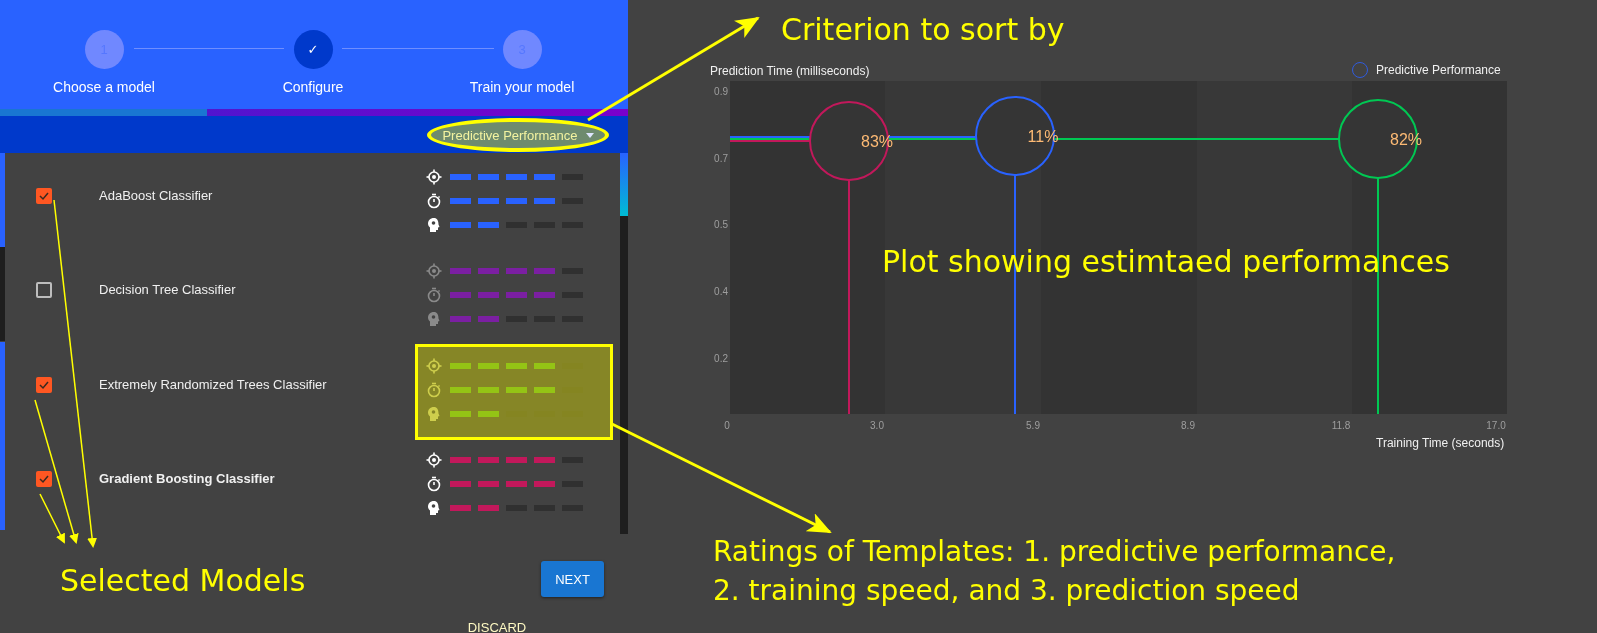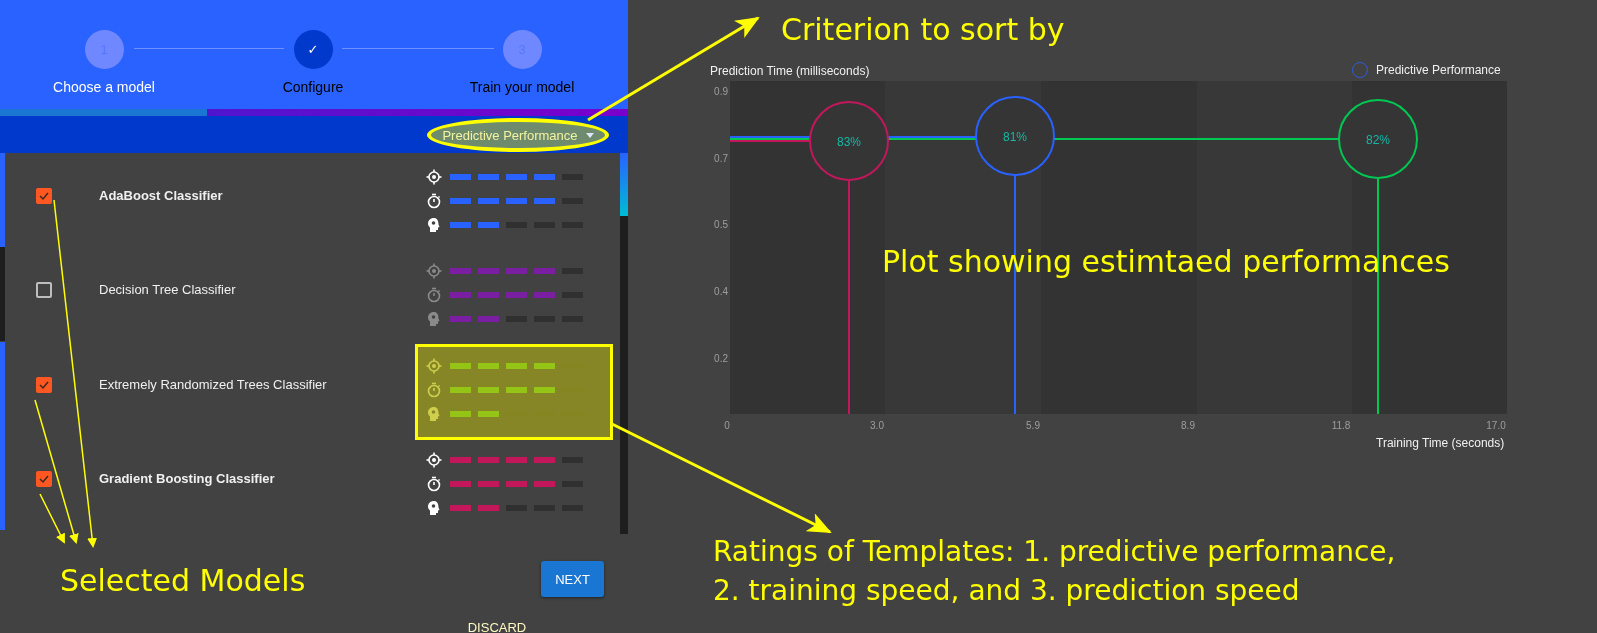--- a/index.html
+++ b/index.html
@@ -8,21 +8,21 @@
 
   
   .left-panel { position: absolute; left: 0; top: 0; width: 628px; height: 633px; background: #424242; }
   .stepper { position: absolute; left: 0; top: 0; width: 628px; height: 109px; background: #2962ff; }
   .step { position: absolute; top: 30px; width: 160px; text-align: center; }
   .step-circle { width: 39px; height: 39px; border-radius: 50%; margin: 0 auto; display: flex; align-items: center; justify-content: center; font-size: 13px; }
   .step-circle.inactive { background: #7088ff; color: #5577ff; }
   .step-circle.done { background: #0039cb; color: #ffffff; }
   .step-label { margin-top: 10px; font-size: 14px; }
   .step-label.active { color: #ffffff; }
-  .step-label.inactive { color: #000000; }
+  .step-label.inactive { color: #ffffff; }
   .step-line { position: absolute; top: 48px; height: 1px; background: #6f8eff; }
 
   .progress-bar { position: absolute; left: 0; top: 109px; width: 628px; height: 7px; background: linear-gradient(90deg, #3d1fd0, #7a00cc); }
   .progress-fill { position: absolute; left: 0; top: 0; width: 207px; height: 7px; background: #1976d2; }
 
   .sort-bar { position: absolute; left: 0; top: 116px; width: 628px; height: 37px; background: #0039cb; }
   .sort-select { position: absolute; left: 427px; top: 2px; width: 182px; height: 34px; border-radius: 50%; background: #6e8b6e; border: 4px solid #ffff00; display: flex; align-items: center; justify-content: center; gap: 8px; cursor: pointer; }
   .sort-select span.label { color: #f3f3a0; font-size: 13px; }
   .sort-select .caret { width: 0; height: 0; border-left: 4px solid transparent; border-right: 4px solid transparent; border-top: 5px solid #dfe6ff; }
 
@@ -49,21 +49,21 @@
   .right-panel { position: absolute; left: 628px; top: 0; width: 969px; height: 633px; background: #424242; }
   .chart-ylabel { position: absolute; left: 710px; top: 64px; color: #f0f0f0; font-size: 12px; }
   .chart-legend { position: absolute; left: 1352px; top: 62px; display: flex; align-items: center; gap: 8px; color: #f0f0f0; font-size: 12px; }
   .legend-dot { width: 16px; height: 16px; border-radius: 50%; border: 1.5px solid #2f5bdc; }
   .plot { position: absolute; left: 730px; top: 81px; width: 777px; height: 333px; background: #353535; }
   .band { position: absolute; top: 0; height: 333px; }
   .ytick { position: absolute; left: 700px; width: 28px; text-align: right; color: #9e9e9e; font-size: 10px; }
   .xtick { position: absolute; top: 420px; color: #9e9e9e; font-size: 10px; transform: translateX(-50%); }
   .xlabel { position: absolute; left: 1376px; top: 436px; color: #f0f0f0; font-size: 12px; }
   .chart-svg { position: absolute; left: 0; top: 0; }
-  .bubble-label { position: absolute; color: #14b8a6; font-size: 12px; transform: translate(-50%, -50%); }
+  .bubble-label { position: absolute; color: #fdba74; font-size: 16px; transform: translate(-50%, -50%); margin-left: 28px; }
 
   
   .annot { position: absolute; color: #ffff00; font-family: "DejaVu Sans", sans-serif; }
   .annot-sort { left: 781px; top: 12px; font-size: 30px; }
   .annot-plot { left: 882px; top: 244px; font-size: 30px; }
   .annot-ratings { left: 713px; top: 532px; font-size: 28px; line-height: 39px; }
   .annot-selected { left: 60px; top: 563px; font-size: 30px; }
   .highlight-box { position: absolute; left: 415px; top: 344px; width: 198px; height: 96px; border: 3px solid #ffff00; background: rgba(180,180,20,0.6); }
   .overlay-svg { position: absolute; left: 0; top: 0; pointer-events: none; }
 </style>
@@ -104,21 +104,21 @@
     </div>
 
     <div class="list" id="model-list">
         <div class="row" style="top: 0px;">
           <div class="edge" style="background: rgb(41, 98, 255);"></div>
           <div class="checkbox checked" style="top: 35px;">
             <svg viewBox="0 0 12 12">
               <path d="M2 6 L5 9 L10 3" fill="none" stroke="#3a2a20" stroke-width="1.5"></path>
             </svg>
           </div>
-          <div class="model-name" style="top: 35px; font-weight: bold;">AdaBoost Classifier</div>
+          <div class="model-name" style="top: 35px;">AdaBoost Classifier</div>
           <div class="ratings" style="top: 16px;">
             <div class="rating-row" style="top: 0px;">
               <span class="ricon"><svg viewBox="0 0 16 16" width="16" height="16">
                   <circle cx="8" cy="8" r="5" fill="none" stroke="#ffffff" stroke-width="1.6"></circle>
                   <circle cx="8" cy="8" r="2" fill="#ffffff"></circle>
                   <line x1="8" y1="0.5" x2="8" y2="3" stroke="#ffffff" stroke-width="1.6"></line>
                   <line x1="8" y1="13" x2="8" y2="15.5" stroke="#ffffff" stroke-width="1.6"></line>
                   <line x1="0.5" y1="8" x2="3" y2="8" stroke="#ffffff" stroke-width="1.6"></line>
                   <line x1="13" y1="8" x2="15.5" y2="8" stroke="#ffffff" stroke-width="1.6"></line>
                 </svg></span>
@@ -347,21 +347,21 @@
 
     <line x1="849" y1="180" x2="849" y2="414" stroke="#c2185b" stroke-width="2"></line>
     <line x1="1015" y1="175" x2="1015" y2="414" stroke="#2962ff" stroke-width="2"></line>
     <line x1="1378" y1="178" x2="1378" y2="414" stroke="#00c853" stroke-width="2"></line>
 
     <circle cx="849" cy="141" r="39" fill="#353535" stroke="#c2185b" stroke-width="2"></circle>
     <circle cx="1015" cy="136" r="39" fill="#353535" stroke="#2962ff" stroke-width="2"></circle>
     <circle cx="1378" cy="139" r="39" fill="#353535" stroke="#00c853" stroke-width="2"></circle>
   </svg>
   <div class="bubble-label" style="left:849px;top:142px;">83%</div>
-  <div class="bubble-label" style="left:1015px;top:137px;">81%</div>
+  <div class="bubble-label" style="left:1015px;top:137px;">11%</div>
   <div class="bubble-label" style="left:1378px;top:140px;">82%</div>
 
   <div class="highlight-box"></div>
   <svg class="overlay-svg" width="1597" height="633">
     <defs>
       <marker id="ah" markerWidth="10" markerHeight="10" refX="8" refY="5" orient="auto" markerUnits="userSpaceOnUse">
         <path d="M0,0 L10,5 L0,10 z" fill="#ffff00"></path>
       </marker>
       <marker id="ah2" markerWidth="24" markerHeight="20" refX="22" refY="10" orient="auto" markerUnits="userSpaceOnUse">
         <path d="M0,0 L24,10 L0,20 L6,10 z" fill="#ffff00"></path>

